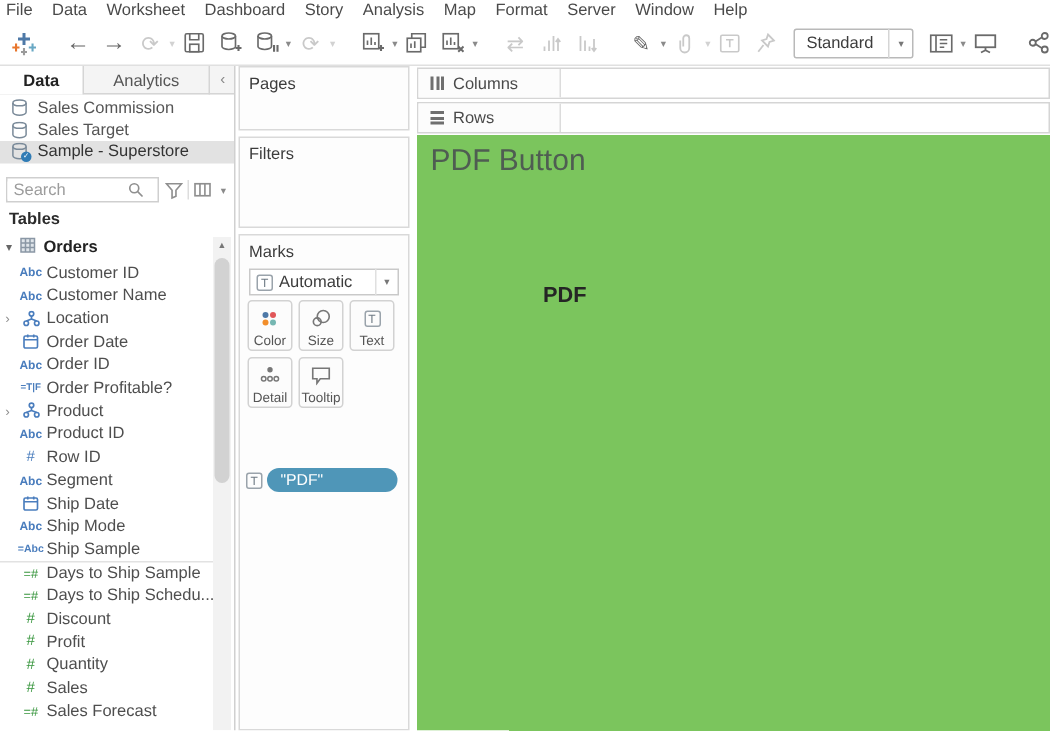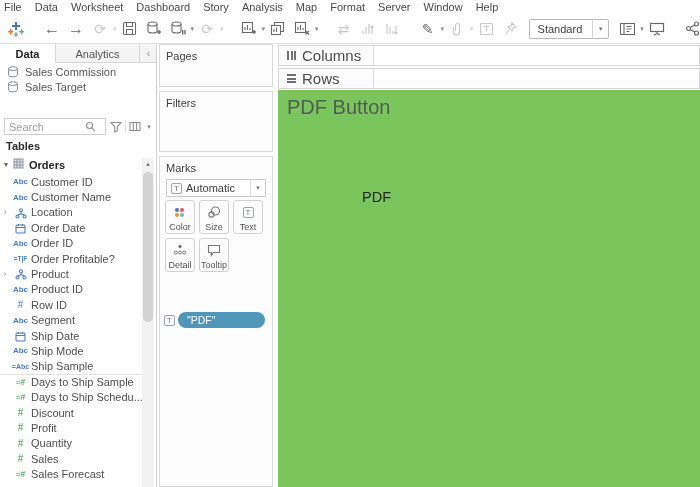--- a/index.html
+++ b/index.html
@@ -135,32 +135,32 @@
 
   
   #canvas-col { position:absolute; left:275px; top:44px; width:425px; height:443px;
     background:#fff; }
   .shelf { position:absolute; left:3px; width:422px; height:21px;
     border:1px solid #d5d5d5; background:#fff; display:flex; }
   #shelf-columns { top:1px; }
   #shelf-rows { top:24px; }
   .shelf-label { width:95px; display:flex; align-items:center; gap:6px;
     border-right:1px solid #dcdcdc; padding-left:8px; background:#fcfcfc; }
-  .shelf-label .sh-text { font-size:15px; color:#4a4a4a; }
+  .shelf-label .sh-text { font-size:11px; color:#4a4a4a; }
   .shelf-drop { flex:1; }
   .colbars { display:inline-flex; gap:1.5px; }
   .colbars i { width:2px; height:9px; background:#6f6f6f; }
   .rowbars { display:inline-flex; flex-direction:column; gap:1.5px; }
   .rowbars i { width:9px; height:2px; background:#6f6f6f; }
 
   #sheet { position:absolute; left:3px; top:46px; width:422px; height:397px;
     background:#7BC55D; }
   #sheet-title { position:absolute; left:9px; top:6px; font-size:20px; color:#4f5d52; }
   #sheet-mark { position:absolute; left:84px; top:99px; font-size:14.5px;
-    font-weight:normal; color:#252525; }
+    font-weight:bold; color:#252525; }
 </style>
 </head>
 <body>
 
 <div id="stage">
 
   <div id="menubar">
     <span>File</span>
     <span>Data</span>
     <span>Worksheet</span>
@@ -318,20 +318,30 @@
       </div>
       <div class="ds-row">
         <span class="ds-ic">
           <svg width="12" height="12" viewBox="0 0 12 12" fill="none" stroke="#7a8a99" stroke-width="1">
             <ellipse cx="6" cy="2.6" rx="4.4" ry="1.9"></ellipse>
               <path d="M1.6 2.6v6.3c0 1 2 1.9 4.4 1.9s4.4-.9 4.4-1.9V2.6"></path>
           </svg>
         </span>
         <span>Sales Target</span>
       </div>
+      <div class="ds-row sel">
+        <span class="ds-ic">
+          <svg width="12" height="12" viewBox="0 0 12 12" fill="none" stroke="#7a8a99" stroke-width="1">
+            <ellipse cx="6" cy="2.6" rx="4.4" ry="1.9"></ellipse>
+              <path d="M1.6 2.6v6.3c0 1 2 1.9 4.4 1.9s4.4-.9 4.4-1.9V2.6"></path>
+          </svg>
+          <span class="ds-check">✓</span>
+        </span>
+        <span>Sample - Superstore</span>
+      </div>
     </div>
 
     <div id="search-row">
       <div id="search-box">
         <input id="search-input" placeholder="Search" style="">
         <span class="mini-ic">
           <svg width="11" height="11" viewBox="0 0 11 11" fill="none" stroke="#8f8f8f" stroke-width="1.1">
             <circle cx="4.5" cy="4.5" r="3"></circle>
               <path d="M6.8 6.8L10 10"></path>
           </svg>

